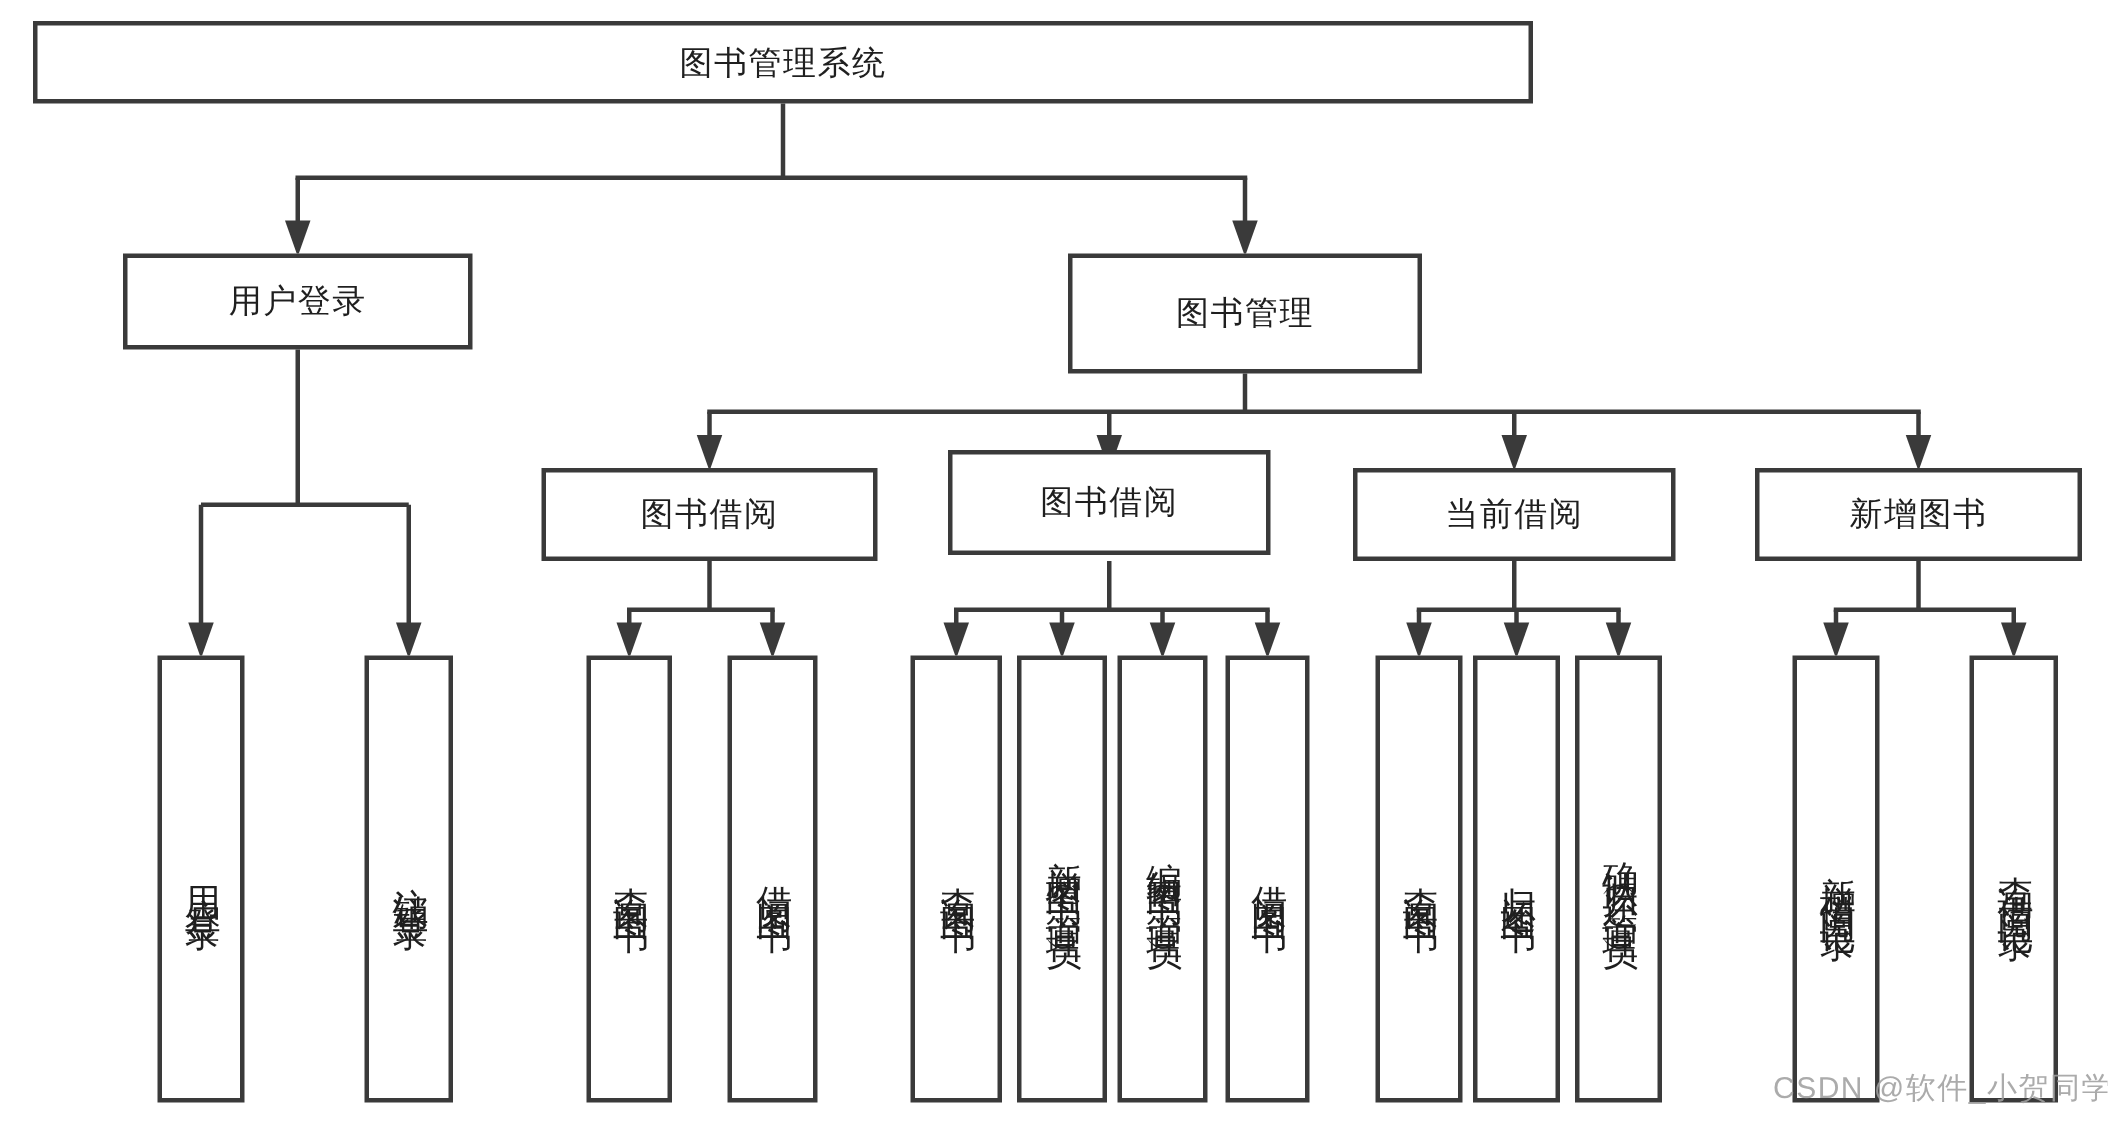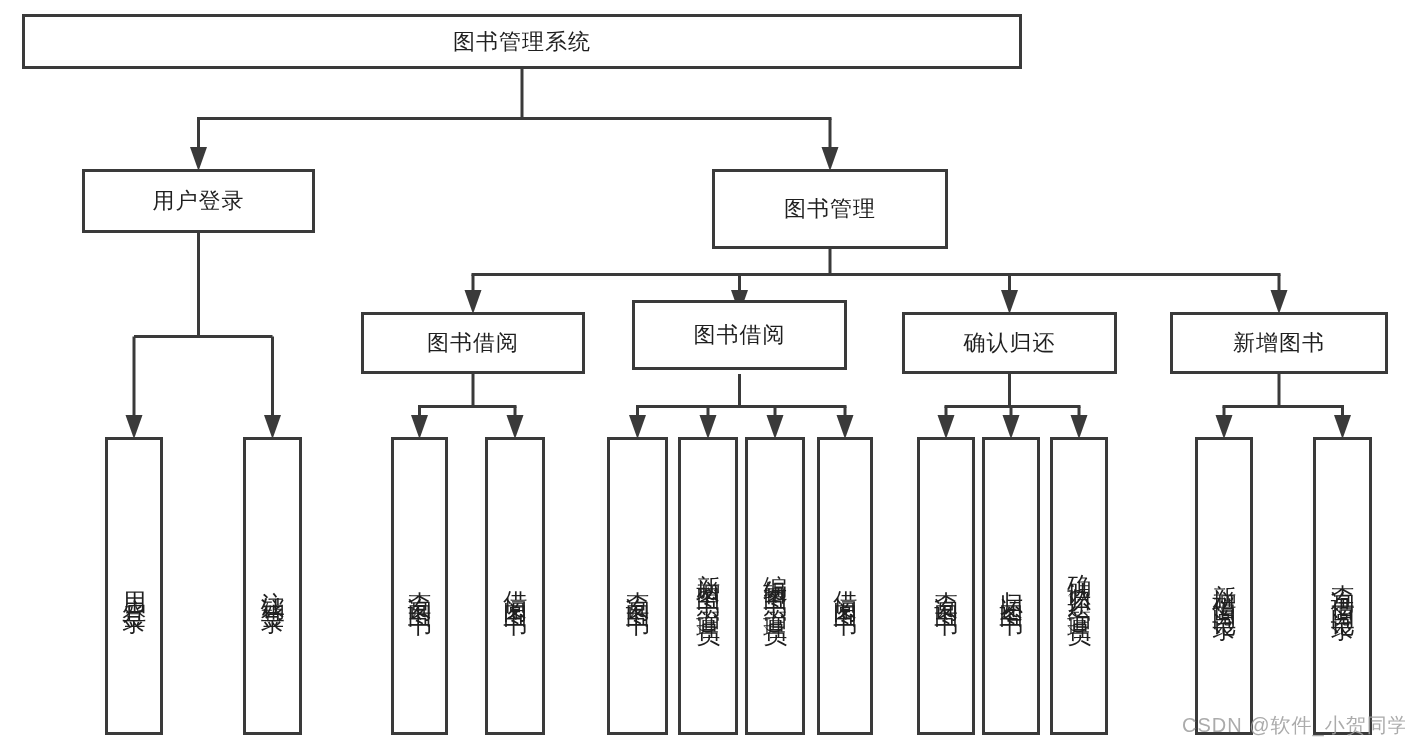--- a/index.html
+++ b/index.html
@@ -135,21 +135,21 @@
     <span>图书管理</span>
   </div>
 
   <div class="node h" style="left:361px;top:312px;width:224px;height:62px">
     <span>图书借阅</span>
   </div>
   <div class="node h" style="left:632px;top:300px;width:215px;height:70px">
     <span>图书借阅</span>
   </div>
   <div class="node h" style="left:902px;top:312px;width:215px;height:62px">
-    <span>确认归还</span>
+    <span>当前借阅</span>
   </div>
   <div class="node h" style="left:1170px;top:312px;width:218px;height:62px">
     <span>新增图书</span>
   </div>
 
   <div class="node v" style="left:105px;top:437px;width:58px;height:298px">
     <span>用户登录</span>
   </div>
   <div class="node v" style="left:243px;top:437px;width:59px;height:298px">
     <span>注销登录</span>

